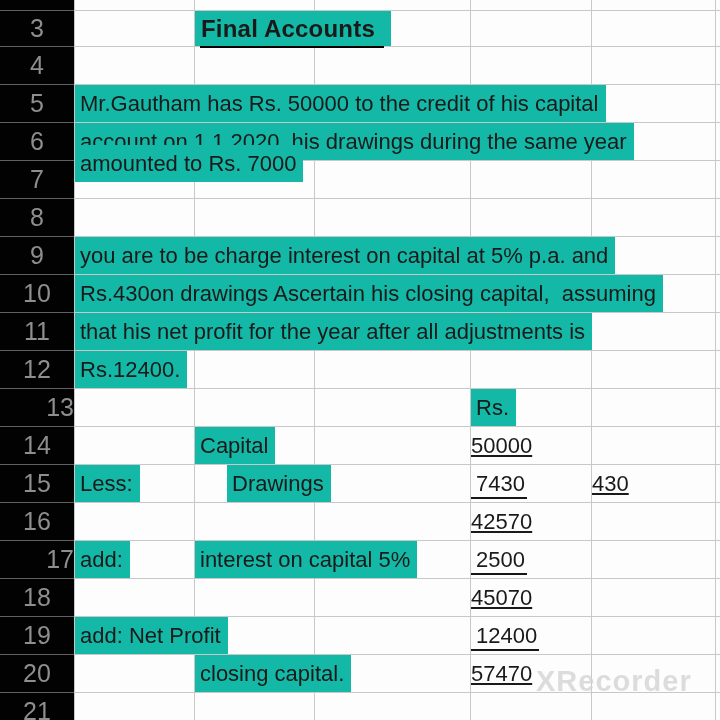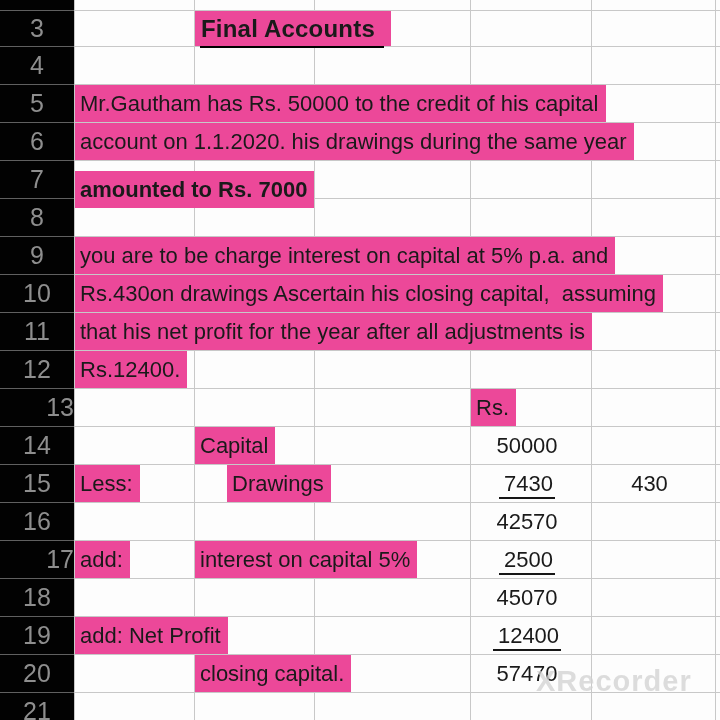--- a/index.html
+++ b/index.html
@@ -11,22 +11,22 @@
   .grid-area { position:absolute; left:74px; top:0; width:646px; height:720px; background:#fdfdfd; z-index:0; }
   .vline { position:absolute; top:0; width:1px; height:720px; background:#c8c8c8; z-index:1; }
   .hline { position:absolute; left:74px; width:646px; height:1px; background:#c8c8c8; z-index:1; }
   .rowheader { position:absolute; left:0; top:0; width:74px; height:720px; background:#020202; z-index:1; }
   .hsep { position:absolute; left:0; width:74px; height:1px; background:#606060; z-index:2; }
   .rownum {
     position:absolute; left:0; width:74px; text-align:center;
     color:#8e8e8e; font-size:25px; z-index:2; overflow:hidden;
   }
   .cell { position:absolute; font-size:22px; white-space:pre; z-index:2; overflow:visible; }
-  .cell.left  { background:#ec4899; padding:0 7px 0 5px; }
-  .cell.right { text-align:center; }
+  .cell.left  { background:#14b8a6; padding:0 7px 0 5px; }
+  .cell.right { text-align:left;text-decoration:underline; }
   .u {
     display:inline-block; line-height:27px;
     border-bottom:2px solid #161616; padding:0 2px 0 5px;
   }
   .cell.title { font-weight:bold; font-size:24px; letter-spacing:0.2px; }
   .cell.title .u { border-bottom:2px solid #000; padding:0 9px 2px 1px; line-height:30px; }
   .watermark {
     position:absolute; left:536px; top:665px; z-index:3;
     font-size:29px; font-weight:bold; letter-spacing:1px;
     color:#d2d2d2; opacity:0.75; white-space:pre;
@@ -102,21 +102,21 @@
       <div class="rownum" style="top: 541px; height: 37px; line-height: 37px; text-align: right;">17</div>
       <div class="rownum" style="top: 579px; height: 37px; line-height: 37px;">18</div>
       <div class="rownum" style="top: 617px; height: 37px; line-height: 37px;">19</div>
       <div class="rownum" style="top: 655px; height: 37px; line-height: 37px;">20</div>
       <div class="rownum" style="top: 693px; height: 37px; line-height: 37px;">21</div>
     </div>
   <div id="cells">
       <div class="cell left title" style="top: 11px; height: 35px; line-height: 35px; left: 195px;"><span class="u">Final Accounts</span></div>
       <div class="cell left" style="top: 85px; height: 37px; line-height: 37px; left: 75px;">Mr.Gautham has Rs. 50000 to the credit of his capital</div>
       <div class="cell left" style="top: 123px; height: 37px; line-height: 37px; left: 75px;">account on 1.1.2020. his drawings during the same year</div>
-      <div class="cell left" style="top: 171px; height: 37px; line-height: 37px; left: 75px; font-weight: bold;">amounted to Rs. 7000</div>
+      <div class="cell left" style="top: 145px; height: 37px; line-height: 37px; left: 75px;">amounted to Rs. 7000</div>
       <div class="cell left" style="top: 237px; height: 37px; line-height: 37px; left: 75px;">you are to be charge interest on capital at 5% p.a. and</div>
       <div class="cell left" style="top: 275px; height: 37px; line-height: 37px; left: 75px;">Rs.430on drawings Ascertain his closing capital,  assuming</div>
       <div class="cell left" style="top: 313px; height: 37px; line-height: 37px; left: 75px;">that his net profit for the year after all adjustments is</div>
       <div class="cell left" style="top: 351px; height: 37px; line-height: 37px; left: 75px;">Rs.12400.</div>
       <div class="cell left" style="top: 389px; height: 37px; line-height: 37px; left: 471px;">Rs.</div>
       <div class="cell left" style="top: 427px; height: 37px; line-height: 37px; left: 195px;">Capital</div>
       <div class="cell right" style="top: 427px; height: 37px; line-height: 37px; left: 471px; width: 112px;">50000</div>
       <div class="cell left" style="top: 465px; height: 37px; line-height: 37px; left: 75px;">Less:</div>
       <div class="cell left" style="top: 465px; height: 37px; line-height: 37px; left: 195px; margin-left: 32px;">Drawings</div>
       <div class="cell right" style="top: 465px; height: 37px; line-height: 37px; left: 471px; width: 112px;"><span class="u">7430</span></div>

